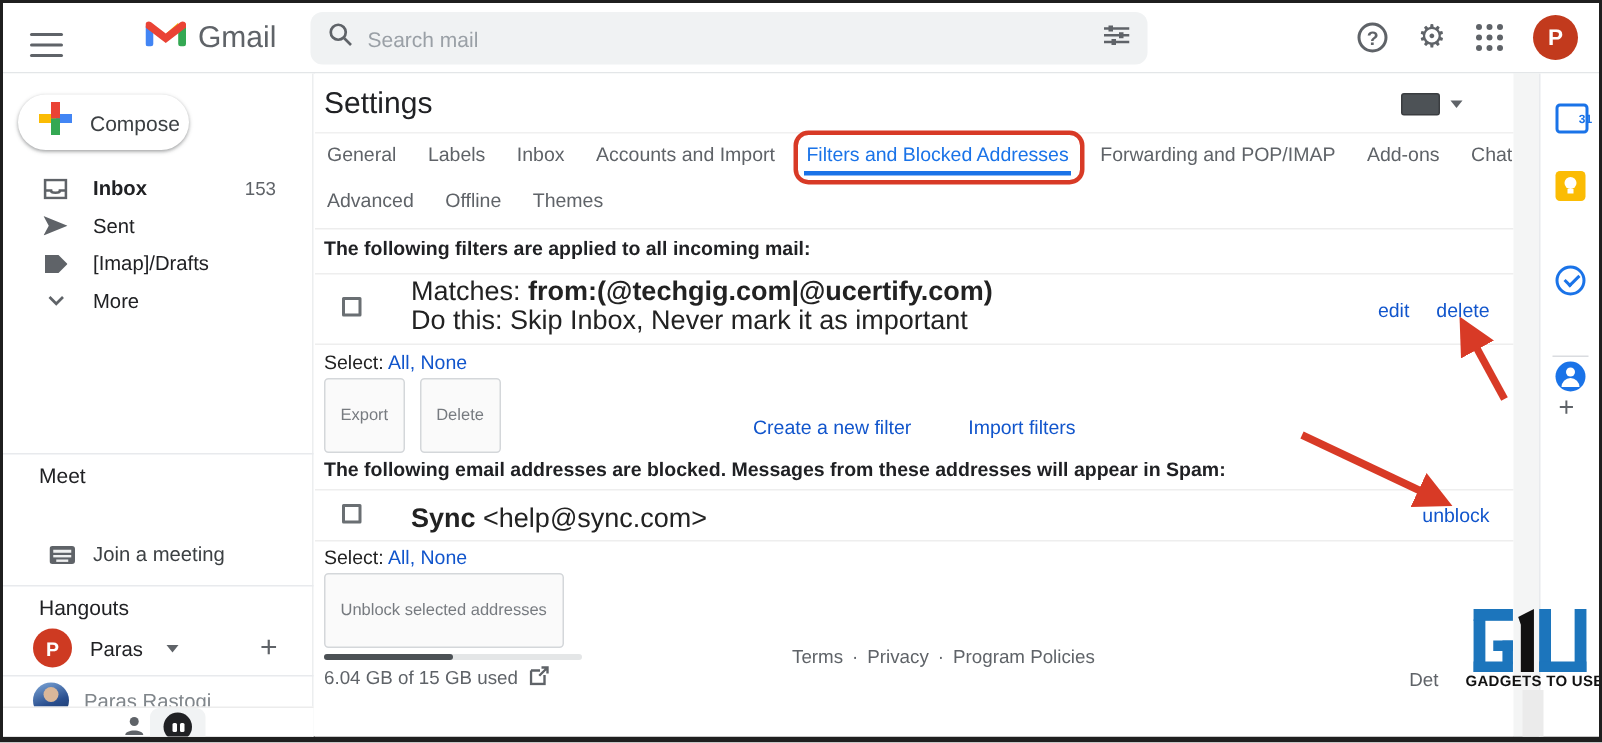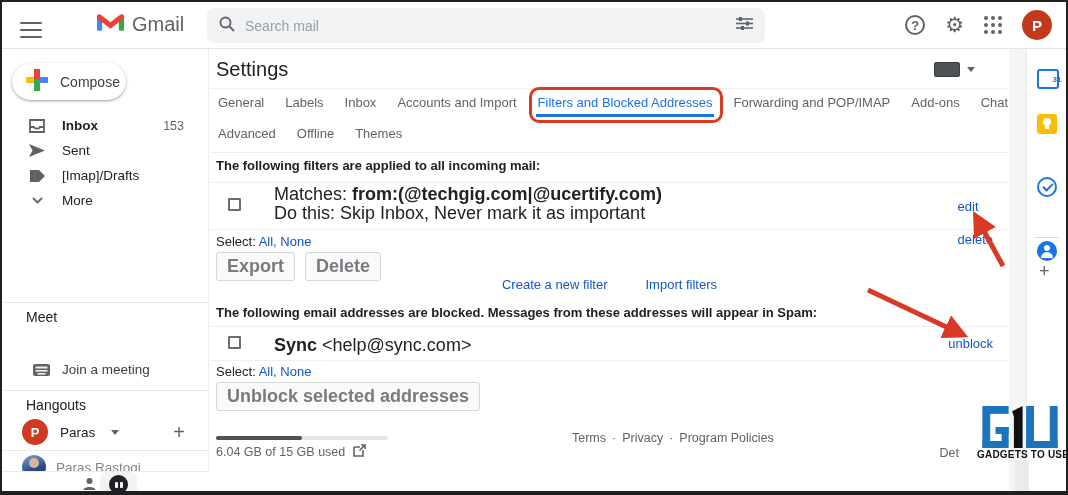--- a/index.html
+++ b/index.html
@@ -79,32 +79,32 @@
   .red-ring { position:absolute; left:-9px; right:-11px; top:-8px; bottom:-13px; border:3px solid #d83a26;
               border-radius:10px; pointer-events:none; }
   .tabs-divider { position:absolute; left:0; top:103px; width:100%; border-top:1px solid #ededed; }
 
   .sec-head { position:absolute; left:6px; font-size:13px; font-weight:bold; color:#202124; }
   .hr { position:absolute; left:0; width:100%; border-top:1px solid #eeeeee; }
   .checkbox { position:absolute; width:13px; height:13px; border:2px solid #6a6f73; border-radius:1px; background:#fff; cursor:pointer; }
   .row-text { position:absolute; left:64px; font-size:18px; color:#222; line-height:19px; }
   .b { font-weight:bold; }
   .link { color:#1155cc; cursor:pointer; text-decoration:none; }
-  .row-links { position:absolute; right:16px; display:flex; gap:18px; font-size:13px;flex-direction:column; }
+  .row-links { position:absolute; right:16px; display:flex; gap:18px; font-size:13px; }
   .select-line { position:absolute; left:6px; font-size:13px; color:#222; }
-  .btn { display:inline-block; font-size:18px; color:#777b80; background:#fafafa; border:1px solid #d4d7da;
-         border-radius:3px; padding:3px 10px; cursor:pointer;font-weight:bold; }
+  .btn { display:inline-block; font-size:11px; color:#777b80; background:#fafafa; border:1px solid #d4d7da;
+         border-radius:3px; padding:18px 10px; cursor:pointer; }
   .btn-row { position:absolute; left:6px; display:flex; gap:10px; }
   .center-links { position:absolute; left:0; width:100%; display:flex; justify-content:center; gap:38px; font-size:13px; }
 
   .storage-track { position:absolute; left:6px; top:387px; width:172px; height:4px; background:#e4e6e7; border-radius:2px; }
   .storage-fill { height:4px; background:#4c5155; border-radius:2px; }
   .storage-line { position:absolute; left:6px; top:395px; display:flex; align-items:center; gap:8px;
                   font-size:12.5px; color:#5f6368; }
-  .foot-links { position:absolute; left:318px; top:382px; display:flex; gap:6px; font-size:12.5px; color:#5f6368;margin-left:44px; }
+  .foot-links { position:absolute; left:318px; top:382px; display:flex; gap:6px; font-size:12.5px; color:#5f6368; }
   .activity { position:absolute; right:44px; top:382px; font-size:12.5px; color:#5f6368; white-space:nowrap; }
   .details { position:absolute; right:50px; top:397px; font-size:12.5px; color:#5f6368; }
 
   
   .scrollstrip { position:absolute; left:1007px; top:47px; width:17px; height:445px; background:#f4f5f5; }
   .rpanel { position:absolute; left:1024px; top:47px; width:40px; height:448px; background:#fff; border-left:1px solid #e8eaed; }
   .rp-ico { position:absolute; left:10px; width:20px; height:20px; cursor:pointer; }
   .cal-ico { background:#fff; border:2px solid #1a73e8; border-radius:3px; display:flex; align-items:center;
              justify-content:center; font-size:8px; font-weight:bold; color:#1a73e8;padding-left:18px; }
   .keep-ico { background:#fbbc04; border-radius:3px; position:relative; }

